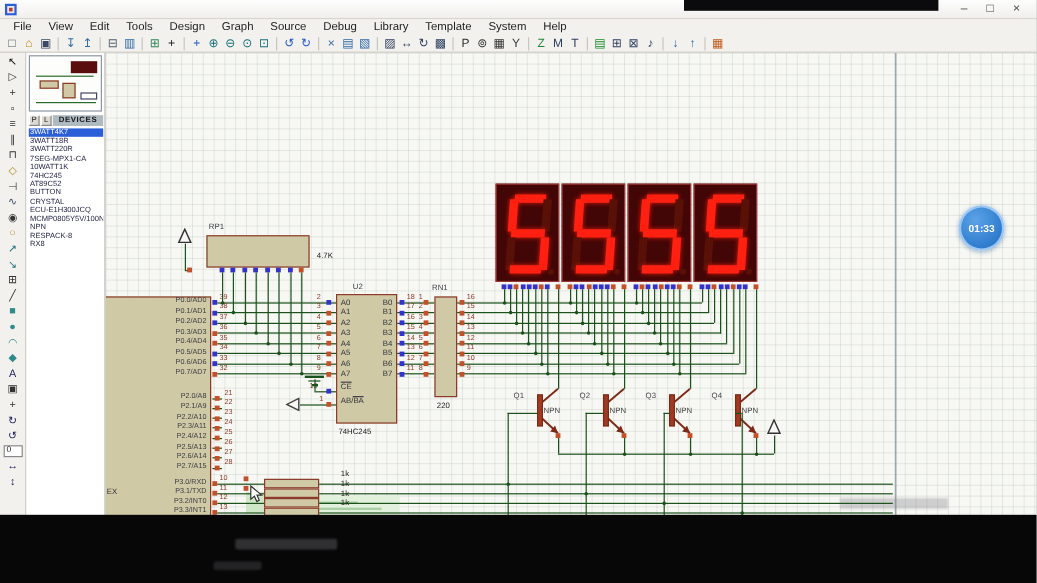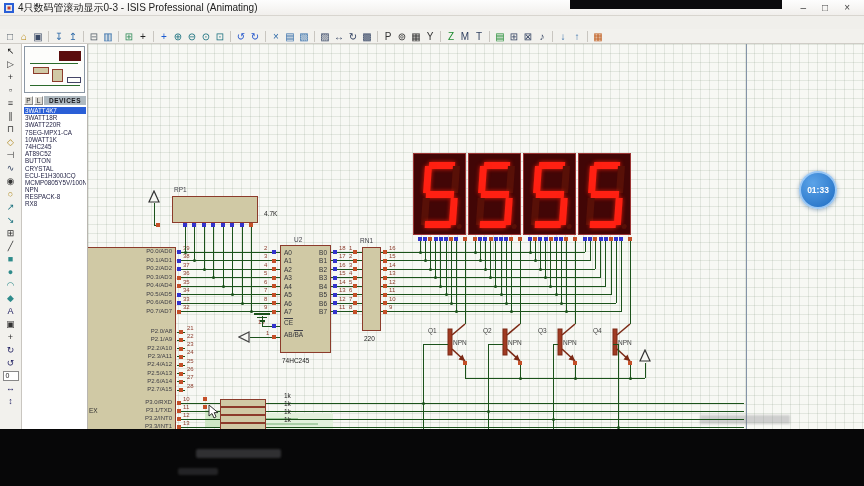--- a/index.html
+++ b/index.html
@@ -71,28 +71,41 @@
 <body>
 
 <div id="app">
 
   <div class="titlebar">
     <svg class="app-icon" viewBox="0 0 10 10">
       <rect x="0" y="0" width="10" height="10" fill="#2a5fd7"></rect>
       <rect x="2" y="2" width="6" height="6" fill="#e8e8e8"></rect>
       <rect x="3.5" y="3.5" width="3" height="3" fill="#c0392b"></rect>
     </svg>
-    <span class="title-text">4只数码管滚动显示0-3 - ISIS Professional (Animating)</span>
     <span class="win-controls">
       <span class="win-btn">–</span>
       <span class="win-btn">□</span>
       <span class="win-btn">×</span>
     </span>
   </div>
 
+  <div class="menubar" id="menubar">
+      <span class="menu-item">File</span>
+      <span class="menu-item">View</span>
+      <span class="menu-item">Edit</span>
+      <span class="menu-item">Tools</span>
+      <span class="menu-item">Design</span>
+      <span class="menu-item">Graph</span>
+      <span class="menu-item">Source</span>
+      <span class="menu-item">Debug</span>
+      <span class="menu-item">Library</span>
+      <span class="menu-item">Template</span>
+      <span class="menu-item">System</span>
+      <span class="menu-item">Help</span>
+    </div>
 
   <div class="toolbar" id="toolbar">
       <div class="tb-icon" style="color: rgb(85, 96, 106);">□</div>
       <div class="tb-icon" style="color: rgb(184, 134, 11);">⌂</div>
       <div class="tb-icon" style="color: rgb(58, 74, 102);">▣</div>
       <div class="tb-sep"></div>
       <div class="tb-icon" style="color: rgb(46, 106, 168);">↧</div>
       <div class="tb-icon" style="color: rgb(46, 106, 168);">↥</div>
       <div class="tb-sep"></div>
       <div class="tb-icon" style="color: rgb(85, 96, 106);">⊟</div>

